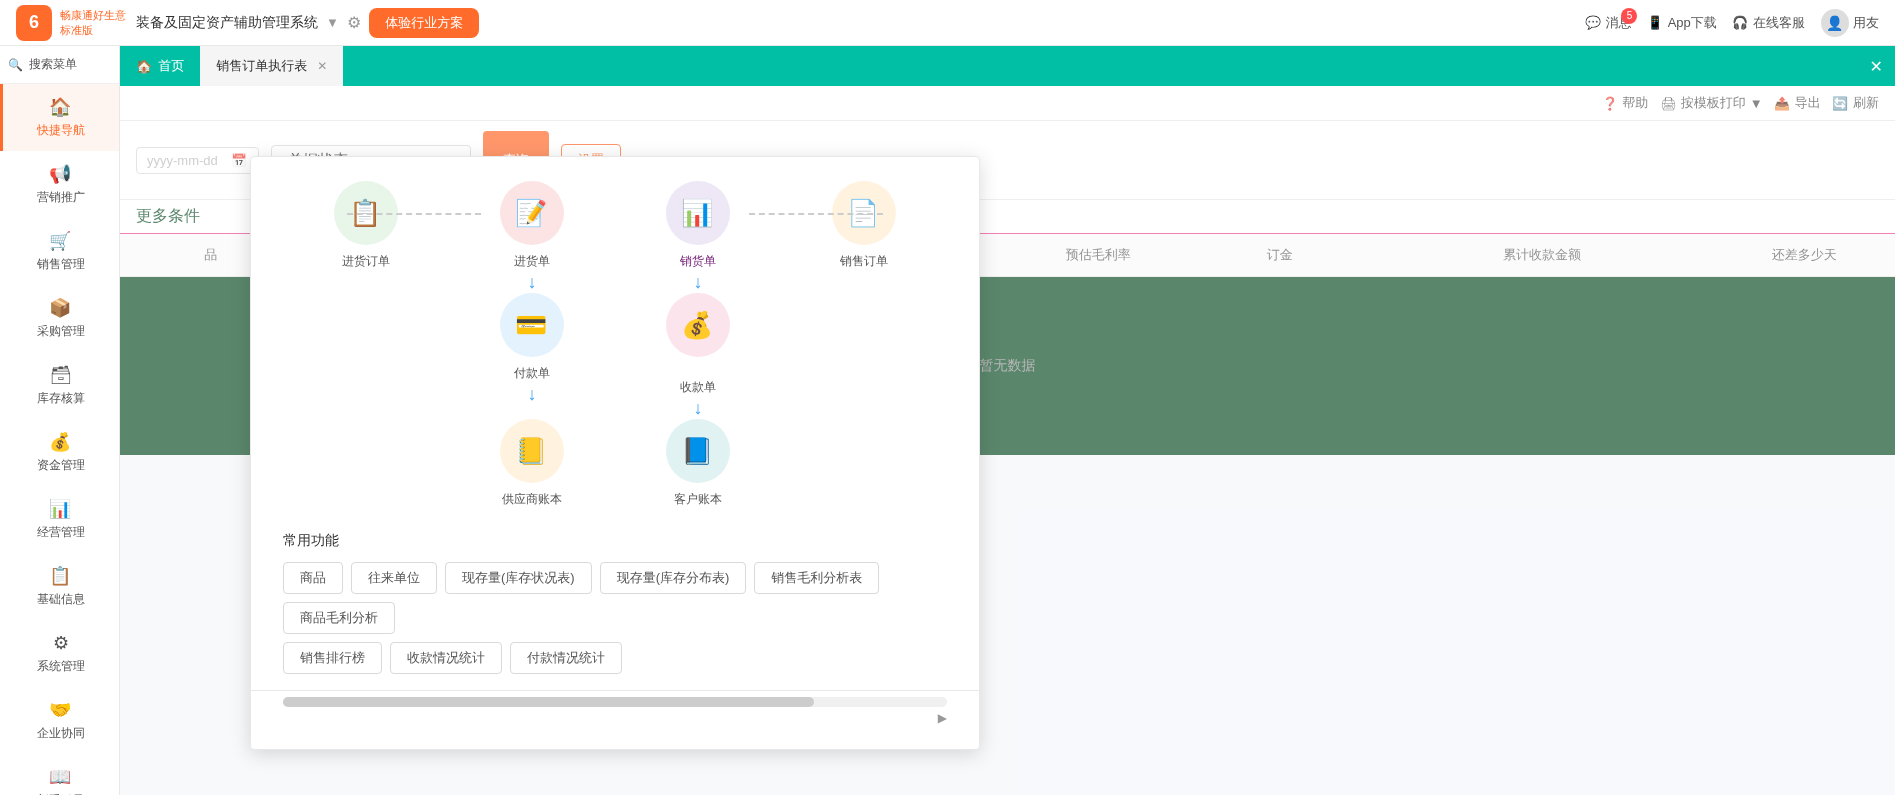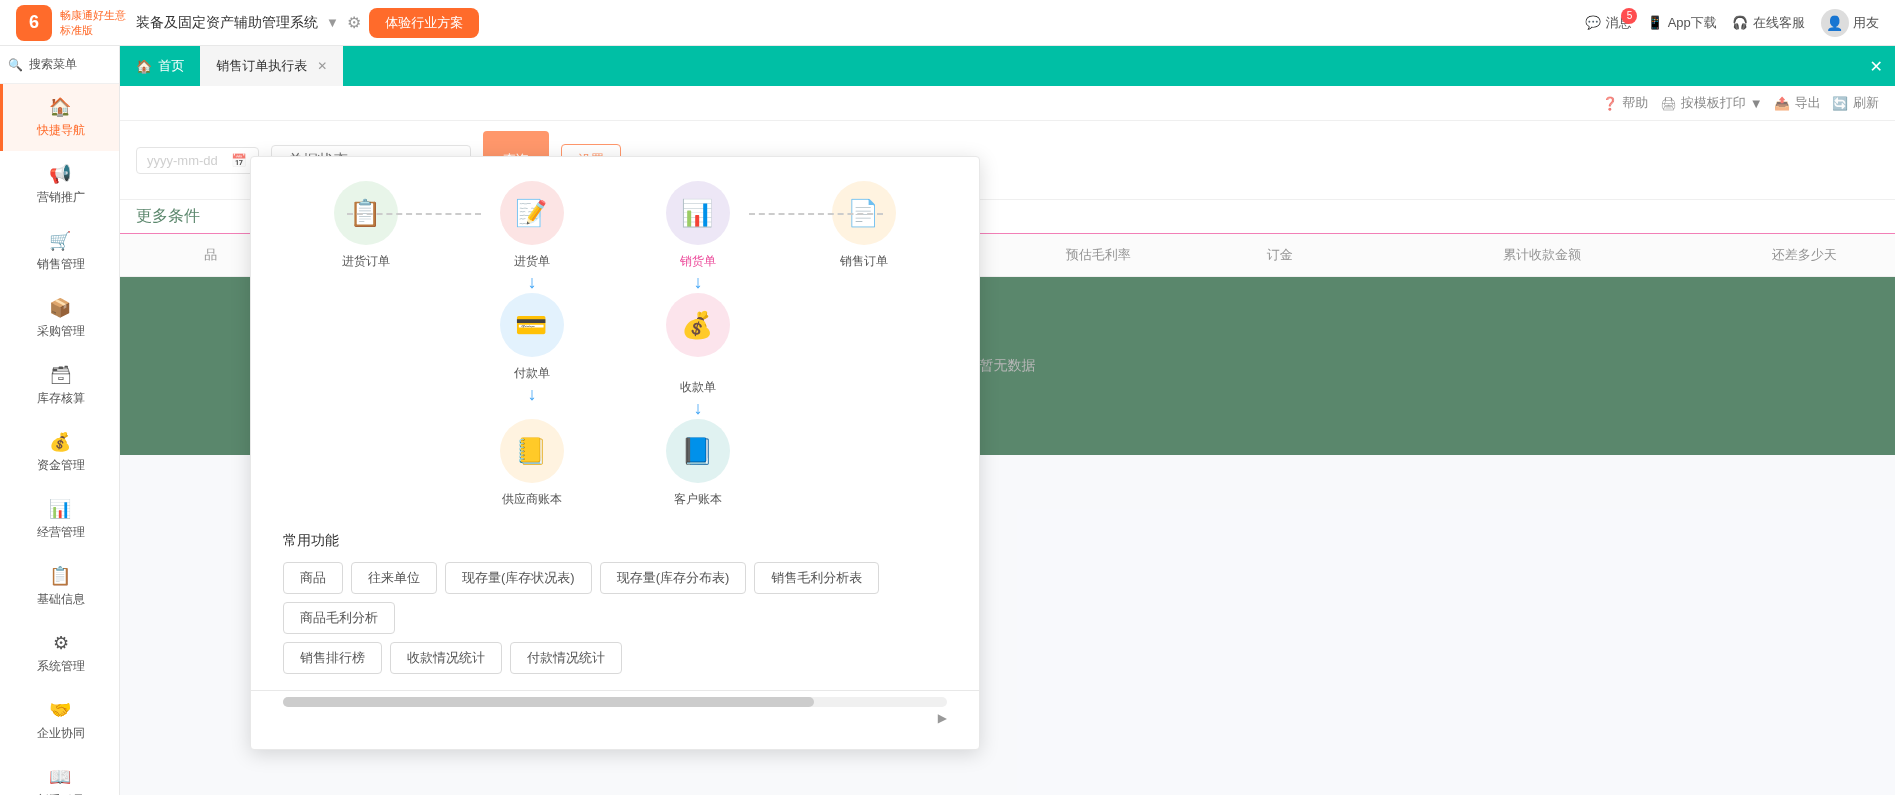--- a/index.html
+++ b/index.html
@@ -255,21 +255,21 @@
 
                 <div style="display:flex;flex-direction:column;align-items:center;position:relative;">
                   <div style="width:64px;height:64px;border-radius:50%;background:#fce4e4;display:flex;align-items:center;justify-content:center;font-size:26px;">📝</div>
                   <div style="font-size:12px;color:#555;margin-top:8px;">进货单</div>
 
                   <div style="color:#42a5f5;font-size:18px;margin-top:2px;">↓</div>
                 </div>
 
                 <div style="display:flex;flex-direction:column;align-items:center;position:relative;">
                   <div style="width:64px;height:64px;border-radius:50%;background:#ede7f6;display:flex;align-items:center;justify-content:center;font-size:26px;">📊</div>
-                  <div style="font-size:12px;color:#ec4899;margin-top:8px;">销货单</div>
+                  <div style="font-size:12px;color:#701a75;margin-top:8px;">销货单</div>
 
                   <div style="color:#42a5f5;font-size:18px;margin-top:2px;">↓</div>
                 </div>
 
                 <div style="display:flex;flex-direction:column;align-items:center;position:relative;">
                   <div style="width:64px;height:64px;border-radius:50%;background:#fff3e0;display:flex;align-items:center;justify-content:center;font-size:26px;">📄</div>
 
                   <div style="position:absolute;top:32px;right:64px;width:calc(100% - 32px);border-top:2px dashed #ccc;z-index:1;"></div>
                   <div style="font-size:12px;color:#555;margin-top:8px;">销售订单</div>
                 </div>

